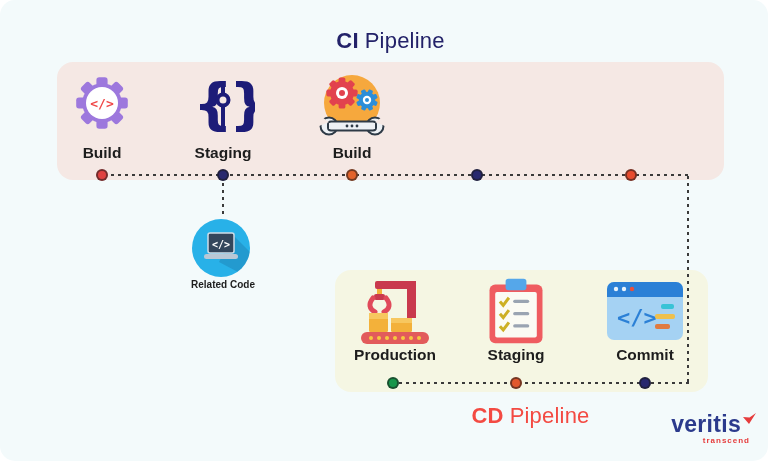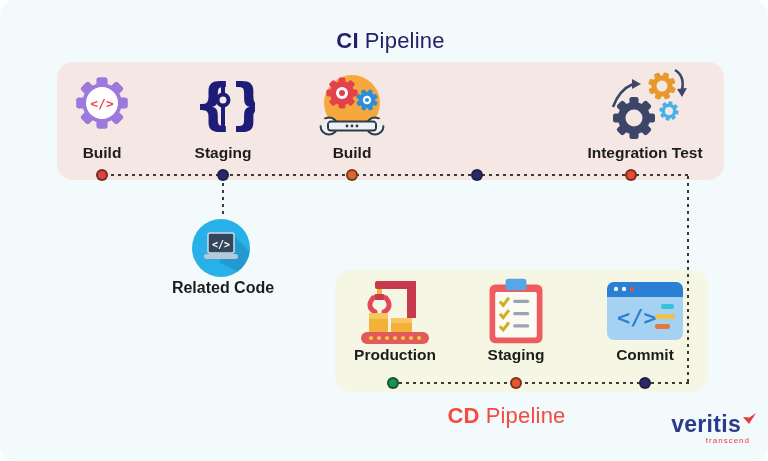--- a/index.html
+++ b/index.html
@@ -9,21 +9,21 @@
   
   .panel{position:absolute;border-radius:16px;z-index:1;}
   #ci-panel{left:57px;top:62px;width:667px;height:118px;}
   #cd-panel{left:335px;top:270px;width:373px;height:122px;}
 
   
   .pipe-title{position:absolute;text-align:center;font-size:22px;z-index:2;letter-spacing:.2px;}
   .pipe-title .tb{font-weight:700;}
   .pipe-title .tr{font-weight:500;margin-left:6px;}
   #ci-title{left:57px;top:28px;width:667px;}
-  #cd-title{left:320px;top:403px;width:373px;}
+  #cd-title{left:344px;top:403px;width:373px;}
 
   
   .stage{position:absolute;z-index:2;text-align:center;}
   .stage .icon-row{display:flex;align-items:center;justify-content:center;}
   .stage .stage-label{font-size:15.5px;font-weight:700;color:#1d1d1d;line-height:18px;}
   .ci-stage{top:66px;width:160px;}
   .ci-stage .icon-row{height:78px;}
   .cd-stage{top:276px;width:120px;}
   .cd-stage .icon-row{height:70px;}
   #stage-code{left:22px;}
@@ -45,21 +45,21 @@
   #right-drop-line{left:687px;top:176px;height:207px;}
   #commit-branch-line{left:222px;top:176px;height:42px;}
 
   
   .dot{position:absolute;width:8px;height:8px;border-radius:50%;
     border:2px solid rgba(25,25,25,.55);z-index:4;}
 
   
   #related-code-node{position:absolute;left:191px;top:218px;z-index:2;}
   #related-code-label{position:absolute;left:143px;top:279px;width:160px;text-align:center;
-    font-size:16px;font-weight:700;color:#1d1d1d;z-index:2;}
+    font-size:10px;font-weight:700;color:#1d1d1d;z-index:2;}
 
   
   #veritis-logo{position:absolute;right:12px;top:412px;z-index:2;text-align:right;}
   #veritis-logo .wordmark-row{display:flex;align-items:flex-start;justify-content:flex-end;}
   #veritis-logo .wordmark{font-size:23px;font-weight:700;letter-spacing:.3px;line-height:24px;}
   #veritis-logo .check{margin-left:2px;margin-top:1px;}
   #veritis-logo .tagline{font-size:8px;letter-spacing:1px;margin-top:0;padding-right:6px;}
 
   svg text{user-select:none;}
 </style>
@@ -141,37 +141,20 @@
           <circle cx="33" cy="59" r="1.4" fill="#2e3a46"></circle>
           <circle cx="38" cy="59" r="1.4" fill="#2e3a46"></circle>
           <circle cx="43" cy="59" r="1.4" fill="#2e3a46"></circle>
         </g>
       </svg>
     </div>
     <div class="stage-label">Build</div>
   </div>
 
 
-  <div class="stage ci-stage" id="stage-integration-test">
-    <div class="icon-row">
-      <svg width="84" height="80" viewBox="0 0 84 80">
-        <path d="M10 42 Q16 25 30 19" fill="none" stroke="#3d4668" stroke-width="2.6"></path>
-        <polygon points="29,14 38,19 29,24" fill="#3d4668"></polygon>
-        <path d="M72 5 Q82 11 79 25" fill="none" stroke="#3d4668" stroke-width="2.6"></path>
-        <polygon points="74,24 84,23 79,32" fill="#3d4668"></polygon>
-        <use href="#gearbody" xlink:href="#gearbody" fill="#3d4668" transform="translate(31,53) scale(1.75)"></use>
-        <circle cx="31" cy="53" r="8.5" fill="#f5e8e4"></circle>
-        <use href="#gearbody" xlink:href="#gearbody" fill="#e8992c" transform="translate(59,21) scale(1.15) rotate(20 0 0)"></use>
-        <circle cx="59" cy="21" r="5.5" fill="#f5e8e4"></circle>
-        <use href="#gearbody" xlink:href="#gearbody" fill="#45b3e8" transform="translate(66,46) scale(0.8) rotate(10 0 0)"></use>
-        <circle cx="66" cy="46" r="4" fill="#f5e8e4"></circle>
-      </svg>
-    </div>
-    <div class="stage-label">Integration Test</div>
-  </div>
 
   <div class="dot" style="left: 96px; top: 169px; background-color: rgb(223, 65, 64);"></div>
   <div class="dot" style="left: 217px; top: 169px; background-color: rgb(40, 40, 110);"></div>
   <div class="dot" style="left: 346px; top: 169px; background-color: rgb(226, 99, 44);"></div>
   <div class="dot" style="left: 471px; top: 169px; background-color: rgb(40, 40, 110);"></div>
   <div class="dot" style="left: 625px; top: 169px; background-color: rgb(231, 75, 46);"></div>
 
   <div id="related-code-node">
     <svg width="60" height="60" viewBox="0 0 60 60">
       <circle cx="30" cy="30" r="29" fill="#28b1e8"></circle>
@@ -253,16 +236,16 @@
     <span class="tb">CD</span><span class="tr">Pipeline</span>
   </div>
 
   <div id="veritis-logo">
     <div class="wordmark-row">
       <span class="wordmark" style="color: rgb(43, 58, 140);">veritis</span>
       <svg class="check" width="13" height="11" viewBox="0 0 13 11">
         <polygon points="0,4 6,11 13,0 6.5,4.5" fill="#e63c3c"></polygon>
       </svg>
     </div>
-    <div class="tagline" style="color: rgb(230, 60, 60);">transcend</div>
+    <div class="tagline" style="color: rgb(230, 60, 60); font-weight: bold;">transcend</div>
   </div>
 
 </div>
 
 </body></html>

